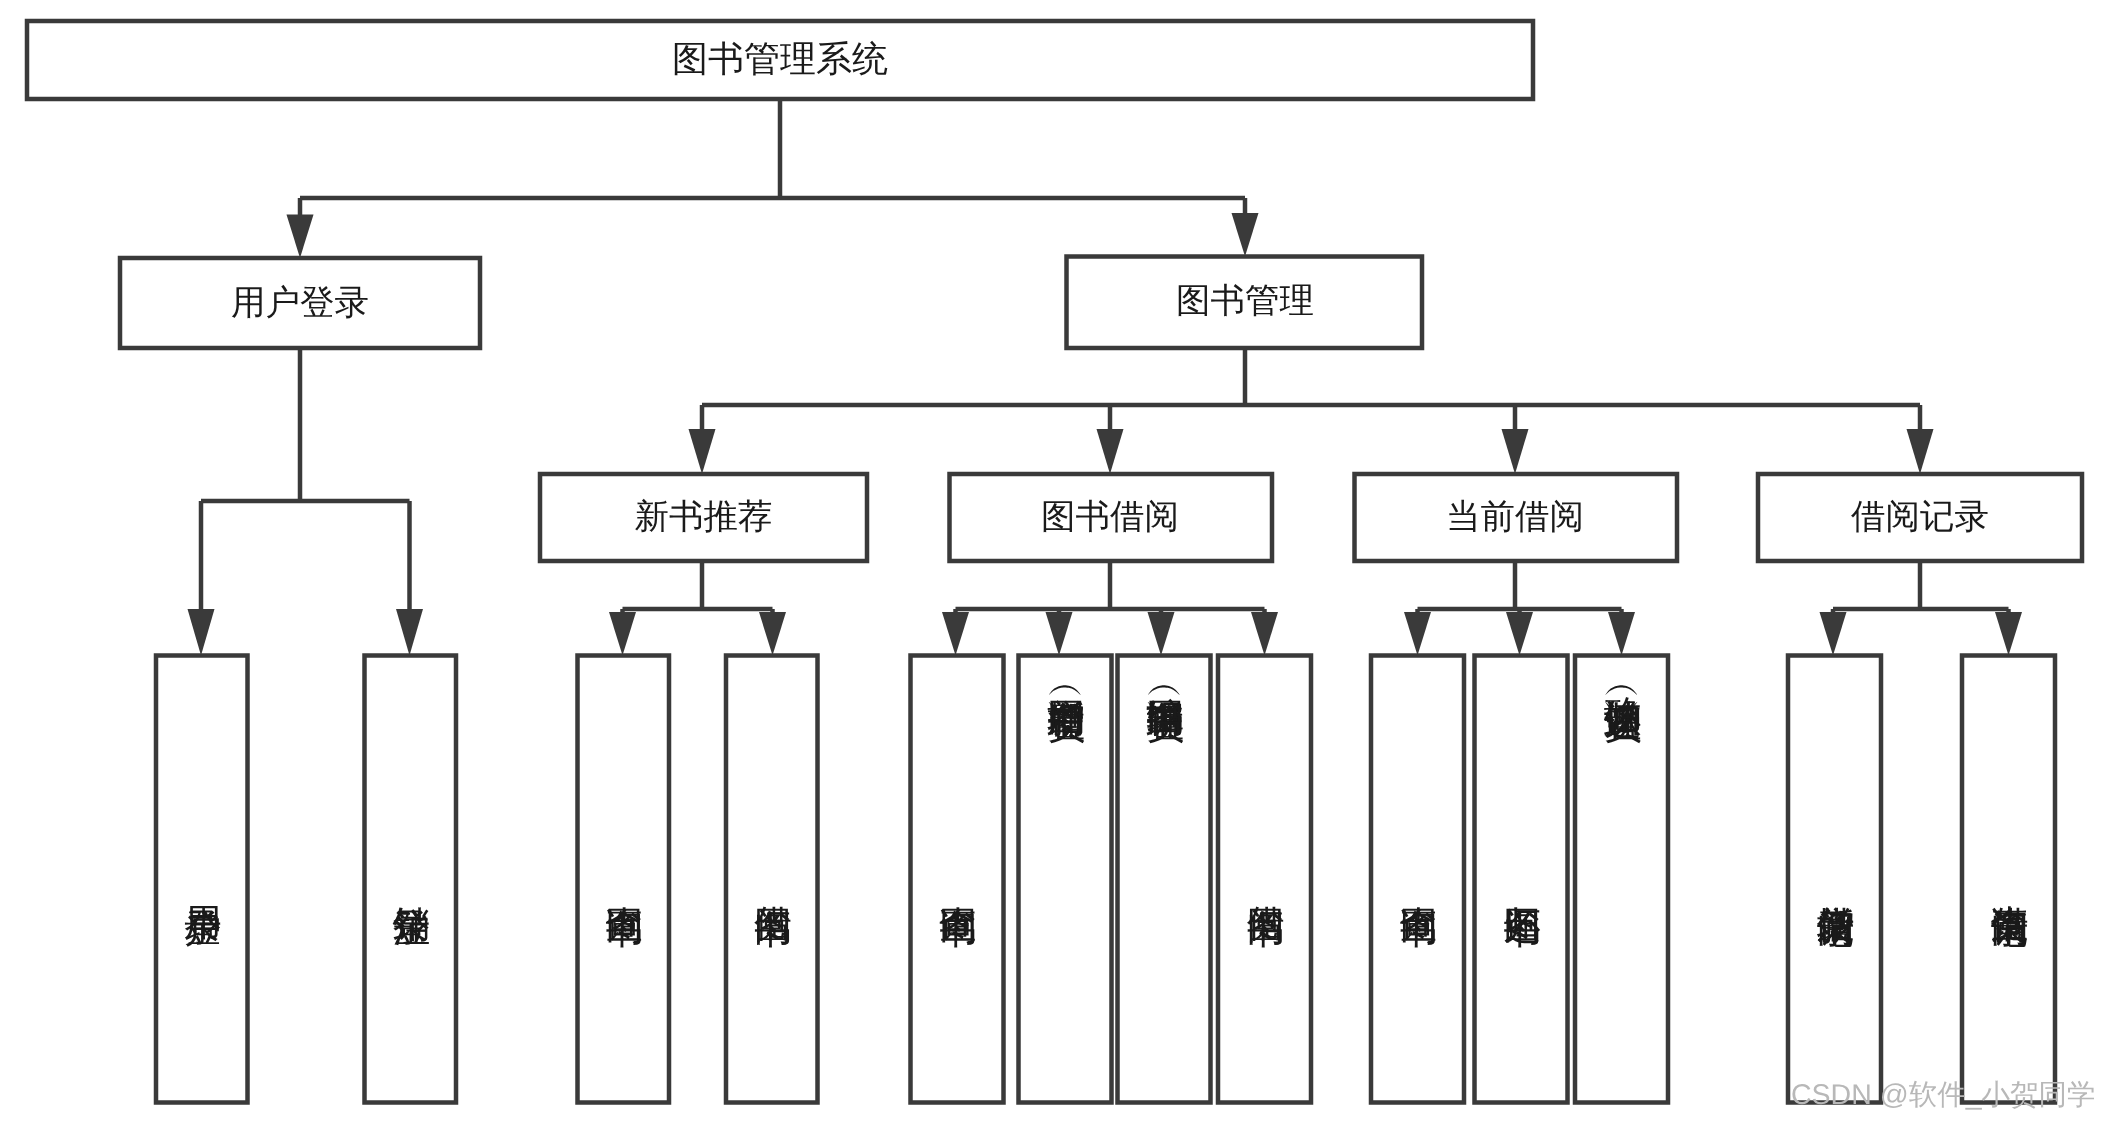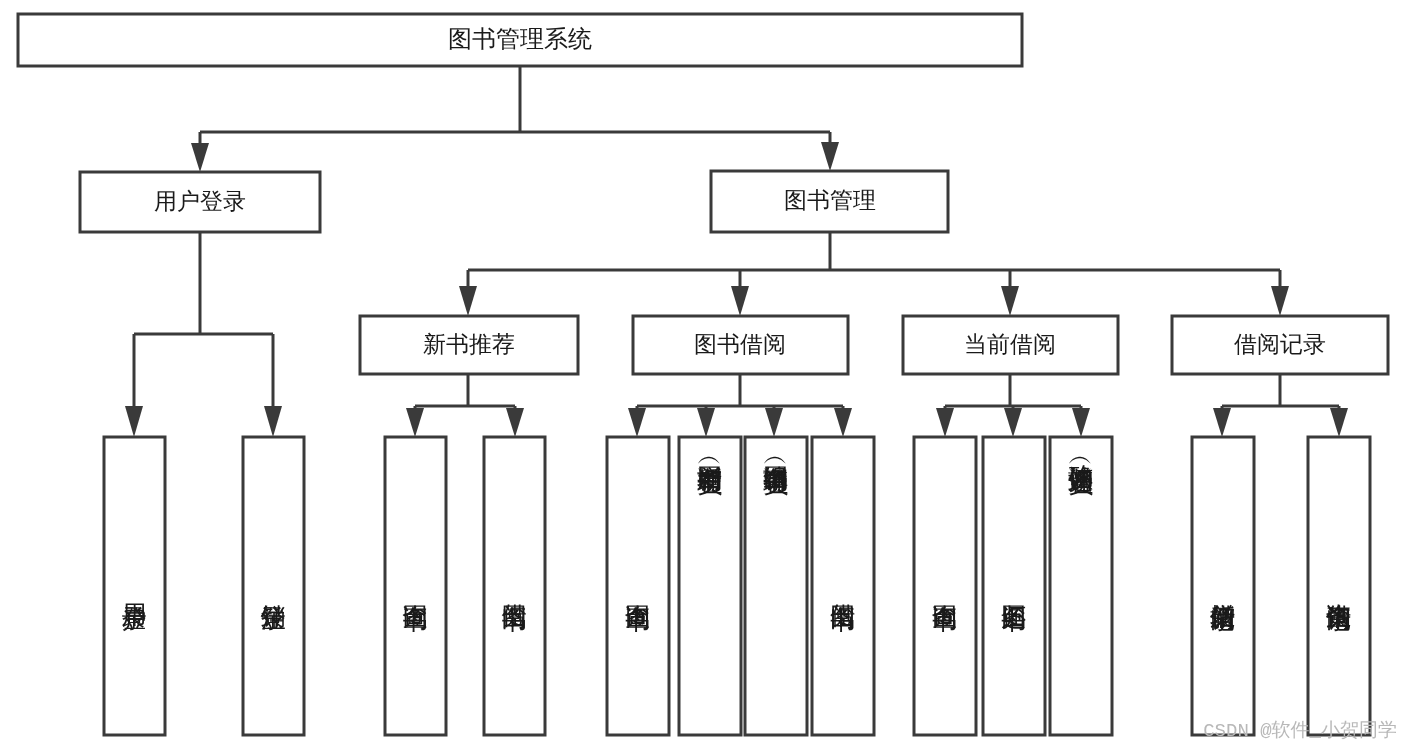--- a/index.html
+++ b/index.html
@@ -68,21 +68,21 @@
     align-items: center;
     justify-content: center;
     letter-spacing: 1px;
     white-space: nowrap;
     pointer-events: none;
   }
   .watermark {
     position: absolute;
     right: 8px;
     bottom: 4px;
-    font-family: Liberation Mono, monospace;
+    font-family: Liberation Sans, sans-serif;
     font-size: 19px;
     color: #b8b8b8;
     white-space: nowrap;
   }
 </style>
 </head>
 <body>
 
 <div id="diagram-root">
 

